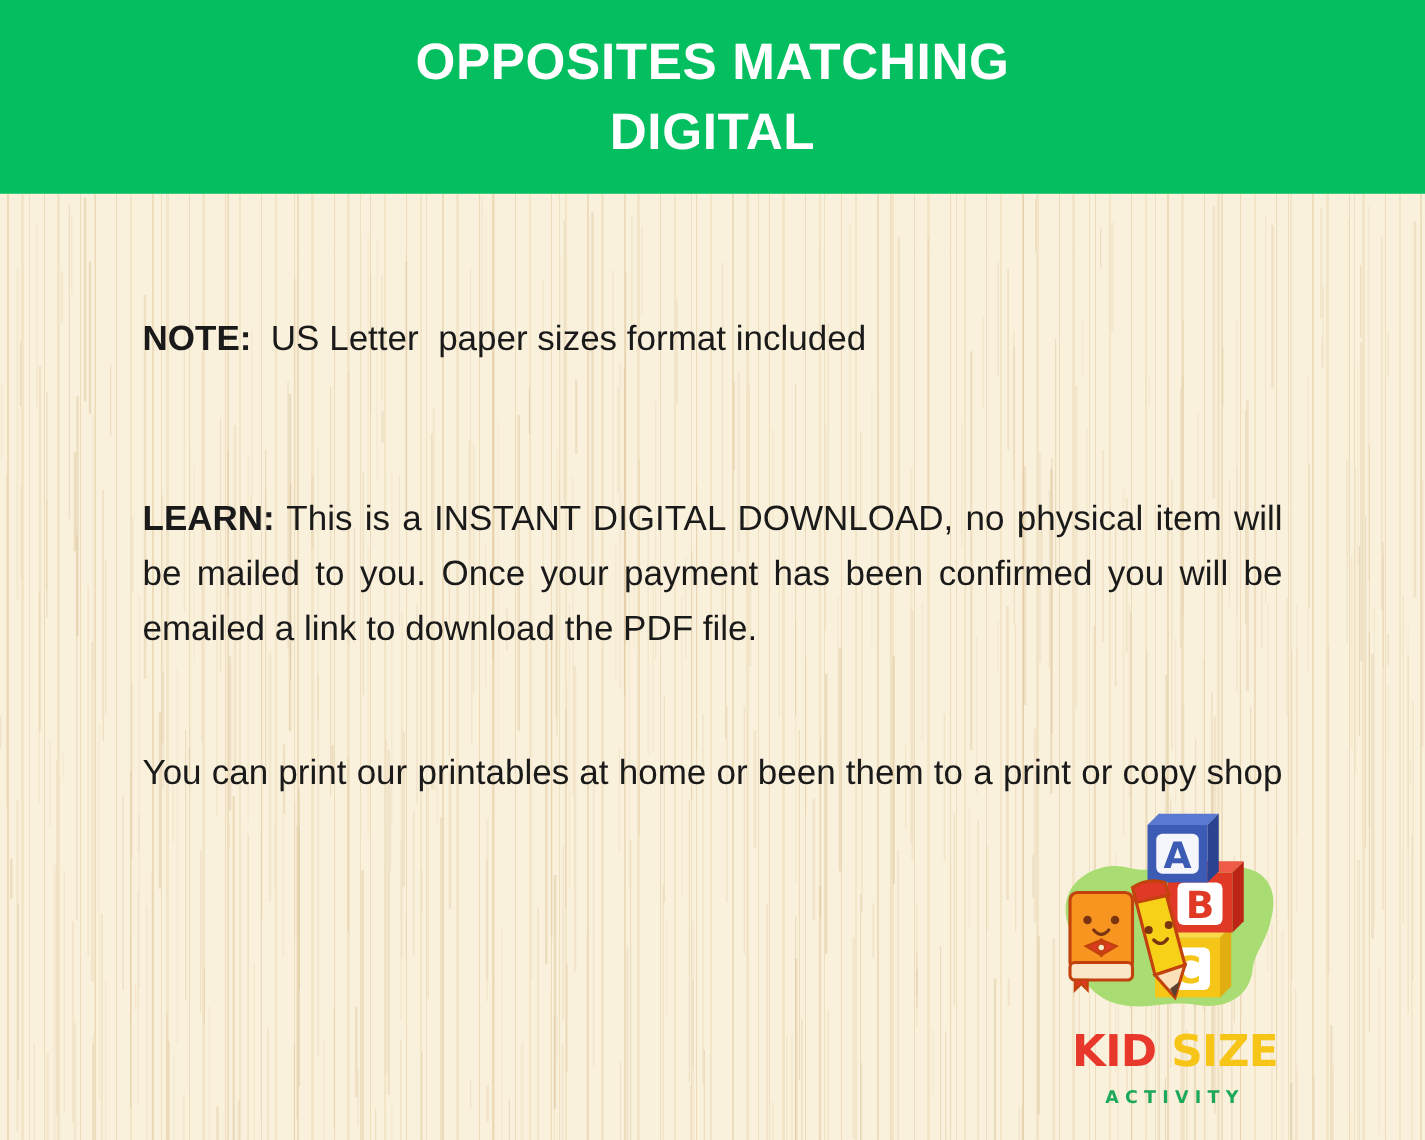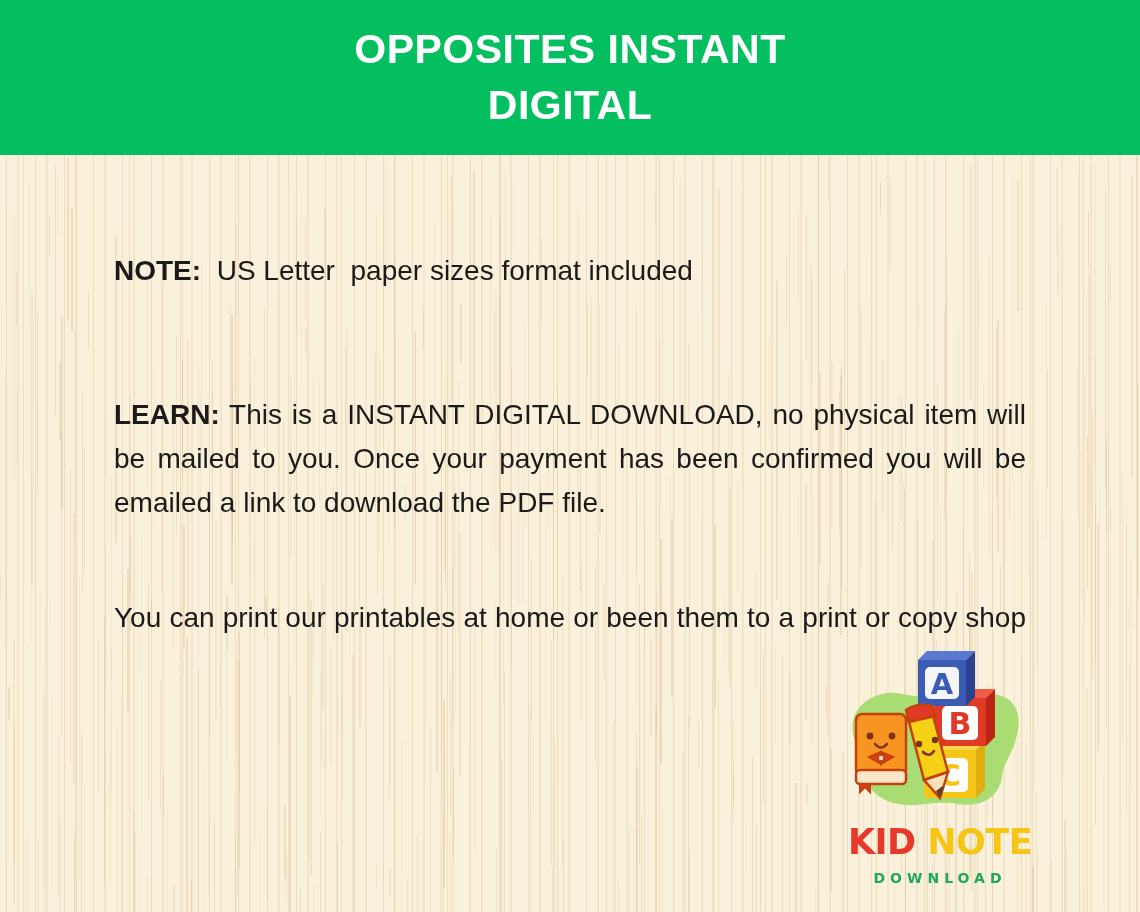--- a/index.html
+++ b/index.html
@@ -602,21 +602,21 @@
         <i style="left:445px;top:205px;height:154px;width:1px;opacity:0.21"></i>
         <i style="left:31px;top:318px;height:169px;width:1px;opacity:0.33"></i>
         <i style="left:81px;top:576px;height:186px;width:1px;opacity:0.56"></i>
         <i style="left:416px;top:681px;height:186px;width:2px;opacity:0.20"></i>
         <i style="left:378px;top:200px;height:199px;width:2px;opacity:0.21"></i>
         <i style="left:235px;top:68px;height:199px;width:2px;opacity:0.25"></i>
       </div>
   </div>
 
   <div class="header">
-    <div class="title-line">OPPOSITES INSTANT</div>
+    <div class="title-line">OPPOSITES MATCHING</div>
     <div class="title-line">DIGITAL</div>
   </div>
 
   <div class="content">
 
     <p class="line-size"><b>NOTE:</b><span>  US Letter  paper sizes format included</span></p>
 
     <p class="para-note"><b>LEARN:</b><span> This is a INSTANT DIGITAL DOWNLOAD, no physical item will be mailed to you. Once your payment has been confirmed you will be emailed a link to download the PDF file.</span></p>
 
     <p class="para-print">You can print our printables at home or been them to a print or copy shop</p>
@@ -673,19 +673,19 @@
         <path d="M70 62 q12 -8 26 -4 l3 10 L73 74 Z" fill="#E03A27" stroke="#C2410C" stroke-width="2.5"></path>
         <path d="M88 132 L112 124 L104 150 Z" fill="#FBE0B8" stroke="#C2410C" stroke-width="2.5"></path>
         <path d="M100 143 L104 150 L108 137 Z" fill="#5B4030"></path>
         <circle cx="83" cy="96" r="3.2" fill="#7A3410"></circle>
         <circle cx="99" cy="92" r="3.2" fill="#7A3410"></circle>
         <path d="M87 104 q6 6 11 -1" stroke="#7A3410" stroke-width="2.6" fill="none" stroke-linecap="round"></path>
       </g>
     </svg>
 
     <div class="logo-wordmark">
-      <span class="kid">KID</span><span class="kid"> </span><span class="learn">NOTE</span>
+      <span class="kid">KID</span><span class="kid"> </span><span class="learn">SIZE</span>
     </div>
 
-    <div class="logo-sub">DOWNLOAD</div>
+    <div class="logo-sub">ACTIVITY</div>
   </div>
 
 </div>
 
 </body></html>

